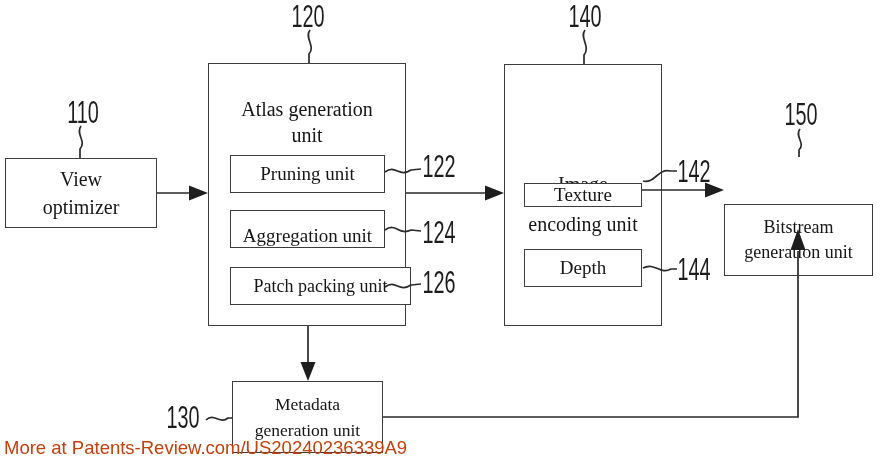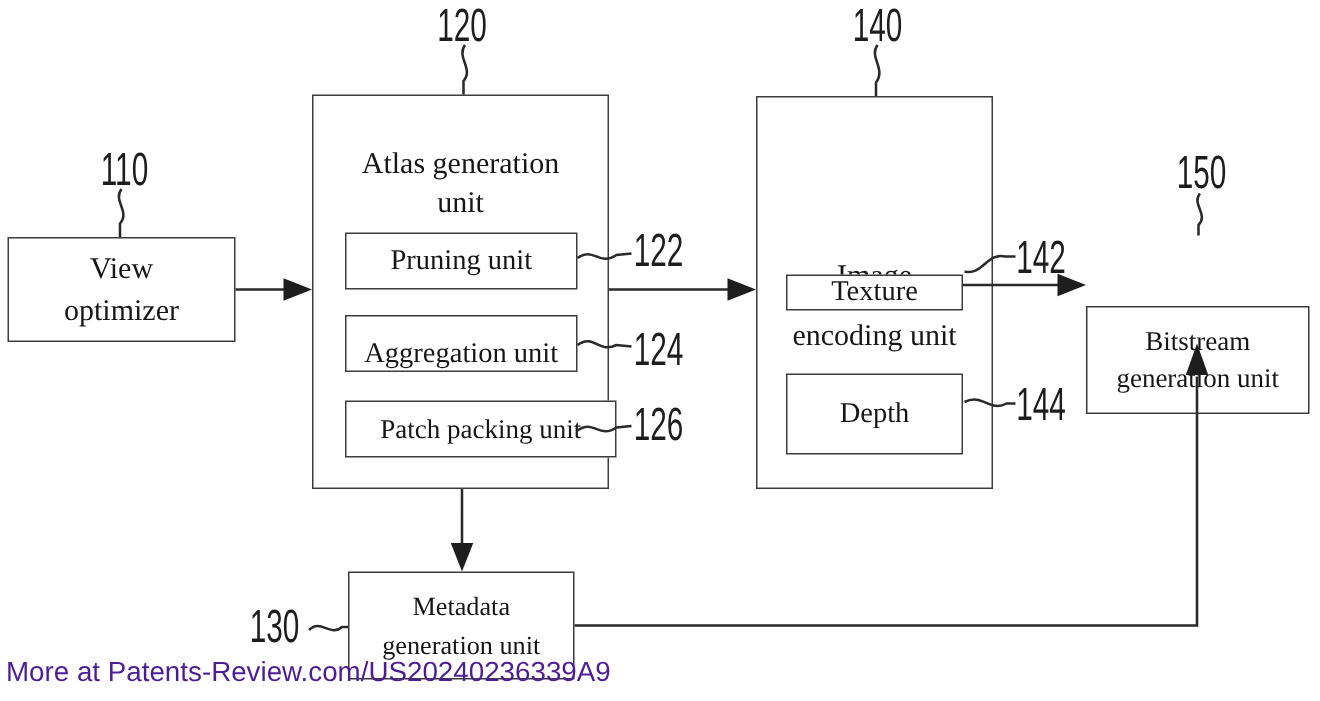--- a/index.html
+++ b/index.html
@@ -25,21 +25,21 @@
     z-index: 1;
   }
   .box span { display: block; }
   #b-view       { left: 5px;   top: 158px; width: 152px; height: 70px;  font-size: 20px; line-height: 28px; }
   #b-atlas      { left: 208px; top: 63px;  width: 198px; height: 263px; font-size: 20px; line-height: 26px; justify-content: flex-start; padding-top: 32px; }
   #b-pruning    { left: 230px; top: 155px; width: 155px; height: 38px;  font-size: 19px; }
   #b-aggregation{ left: 230px; top: 210px; width: 155px; height: 38px;  font-size: 19px; justify-content: flex-end; }
   #b-patch      { left: 230px; top: 267px; width: 181px; height: 38px;  font-size: 18px; }
   #b-image      { left: 504px; top: 64px;  width: 158px; height: 262px; font-size: 20px; line-height: 26px; justify-content: center; padding-top: 17px; gap: 14px; }
   #b-texture    { left: 524px; top: 183px; width: 118px; height: 24px;  font-size: 19px; }
-  #b-depth      { left: 524px; top: 249px; width: 118px; height: 54px;  font-size: 19px; }
+  #b-depth      { left: 524px; top: 249px; width: 118px; height: 38px;  font-size: 19px; }
   #b-bitstream  { left: 724px; top: 157px; width: 149px; height: 72px;  font-size: 18px; line-height: 25px; margin-top: 47px; }
   #b-metadata   { left: 232px; top: 381px; width: 151px; height: 72px;  font-size: 17.5px; line-height: 26px; }
   .lines-layer {
     position: absolute;
     left: 0; top: 0;
     z-index: 2;
     pointer-events: none;
   }
   .ref {
     position: absolute;
@@ -62,21 +62,21 @@
   #r-126 { left: 407px; top: 267px; }
   #r-142 { left: 662px; top: 156px; }
   #r-144 { left: 662px; top: 254px; }
   #r-130 { left: 151px; top: 402px; }
   .watermark {
     position: absolute;
     left: 4px; top: 437px;
     z-index: 4;
     font-family: "Liberation Sans", sans-serif;
     font-size: 18.5px;
-    color: #4c1d95;
+    color: #c2410c;
     white-space: nowrap;
   }
 </style>
 </head>
 <body>
 
 <div class="fig">
 
   <div class="box" id="b-view">
     <span>View</span>

